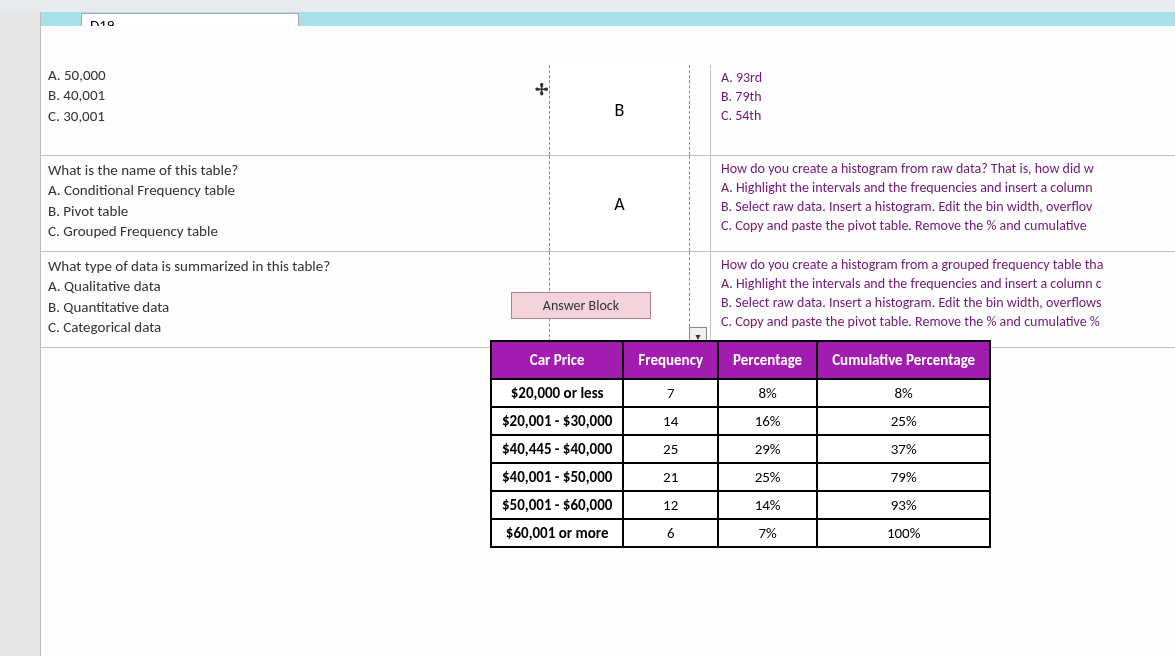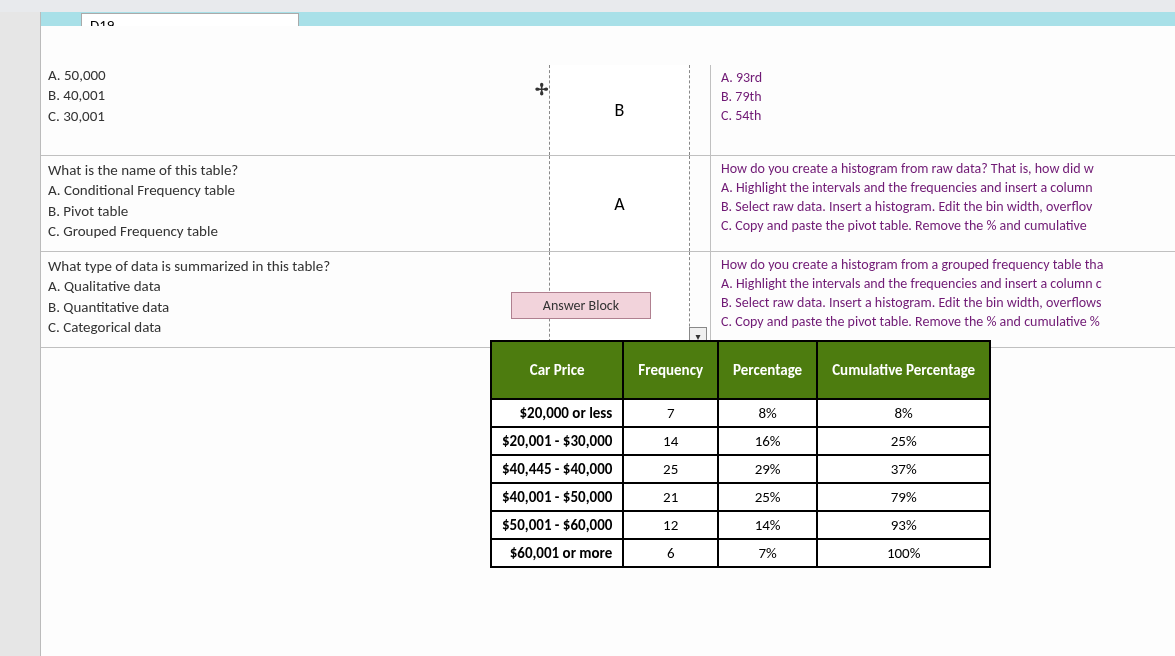--- a/index.html
+++ b/index.html
@@ -116,35 +116,35 @@
   .freq-wrap {
     position: absolute;
     left: 490px;
     top: 314px;
   }
   .freq {
     border-collapse: collapse;
     font-size: 15px;
   }
   .freq th {
-    background: #4d7c0f;
+    background: #a21caf;
     color: #fff;
     font-weight: bold;
-    padding: 19px 14px;
+    padding: 9px 14px;
     border: 2px solid #000;
     text-align: center;
   }
   .freq td {
     border: 2px solid #000;
     padding: 4px 10px;
     background: #fff;
     text-align: center;
   }
   .freq td.cat {
-    text-align: right;
+    text-align: center;
     font-weight: bold;
   }
   .row-head-col {
     position:absolute;
     left:0; top:0; bottom:0;
     width:40px;
     background:#e6e6e6;
     border-right:1px solid #bbb;
   }
 </style>

